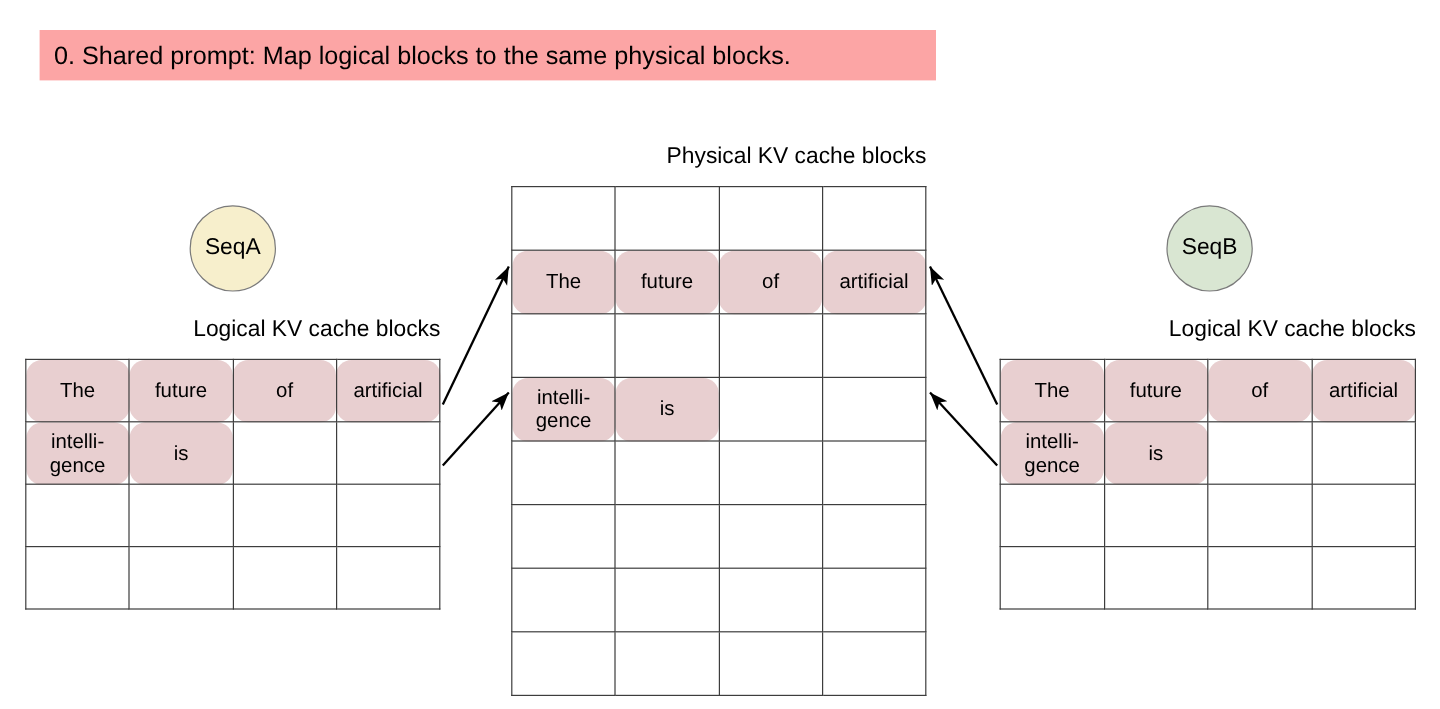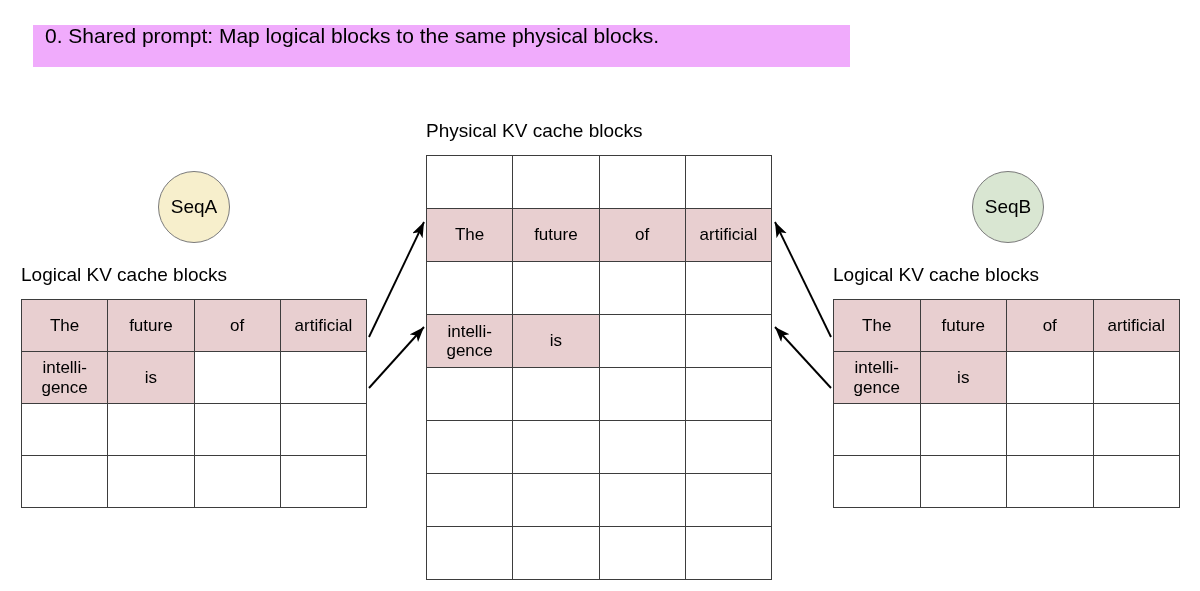--- a/index.html
+++ b/index.html
@@ -14,39 +14,40 @@
     overflow: hidden;
     font-family: "Liberation Sans", sans-serif;
     color: #000000;
   }
 
   
   #banner {
     position: absolute;
     left: 33px;
     top: 25px;
-    width: 817px;
+    width: 747px;
     height: 42px;
-    background: #f0abfc;
+    background: #fca5a5;
     display: flex;
+    align-items: center;
     box-sizing: border-box;
     padding-left: 12px;
   }
   #banner-text {
     font-size: 21px;
     line-height: 1;
     white-space: nowrap;
     color: #000;
   }
 
   
   .caption {
     position: absolute;
     font-size: 19px;
-    text-align: left;
+    text-align: right;
     white-space: nowrap;
     color: #000;
   }
   #caption-physical { left: 426px; top: 120px; width: 346px; }
   #caption-left     { left: 21px;  top: 264px; width: 346px; }
   #caption-right    { left: 833px; top: 264px; width: 347px; }
 
   
   .seq-circle {
     position: absolute;
@@ -74,21 +75,21 @@
   .kv-table td {
     border: 1.6px solid #3d3d3d;
     text-align: center;
     vertical-align: middle;
     font-size: 17px;
     line-height: 1.12;
     padding: 0;
     background: #ffffff;
     word-break: break-word;
   }
-  .kv-table td.filled { background: #e8cfd0; }
+  .kv-table td.filled { background: #e8cfd0; border-radius: 13px; }
 
   #table-logical-left  { left: 21px;  top: 299px; width: 346px; }
   #table-logical-right { left: 833px; top: 299px; width: 347px; }
   #table-logical-left td, #table-logical-right td { height: 51px; }
 
   #table-physical { left: 426px; top: 155px; width: 346px; }
   #table-physical td { height: 52px; }
 
   
   #arrows {

